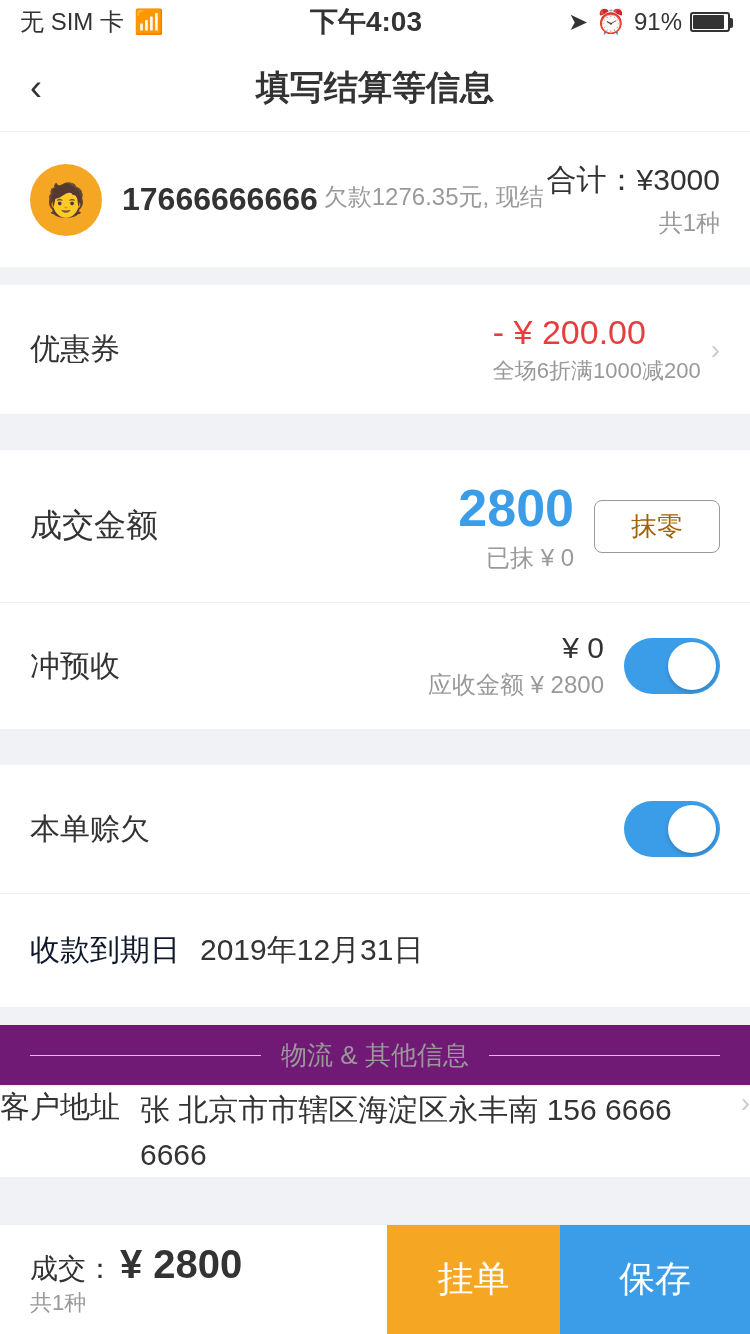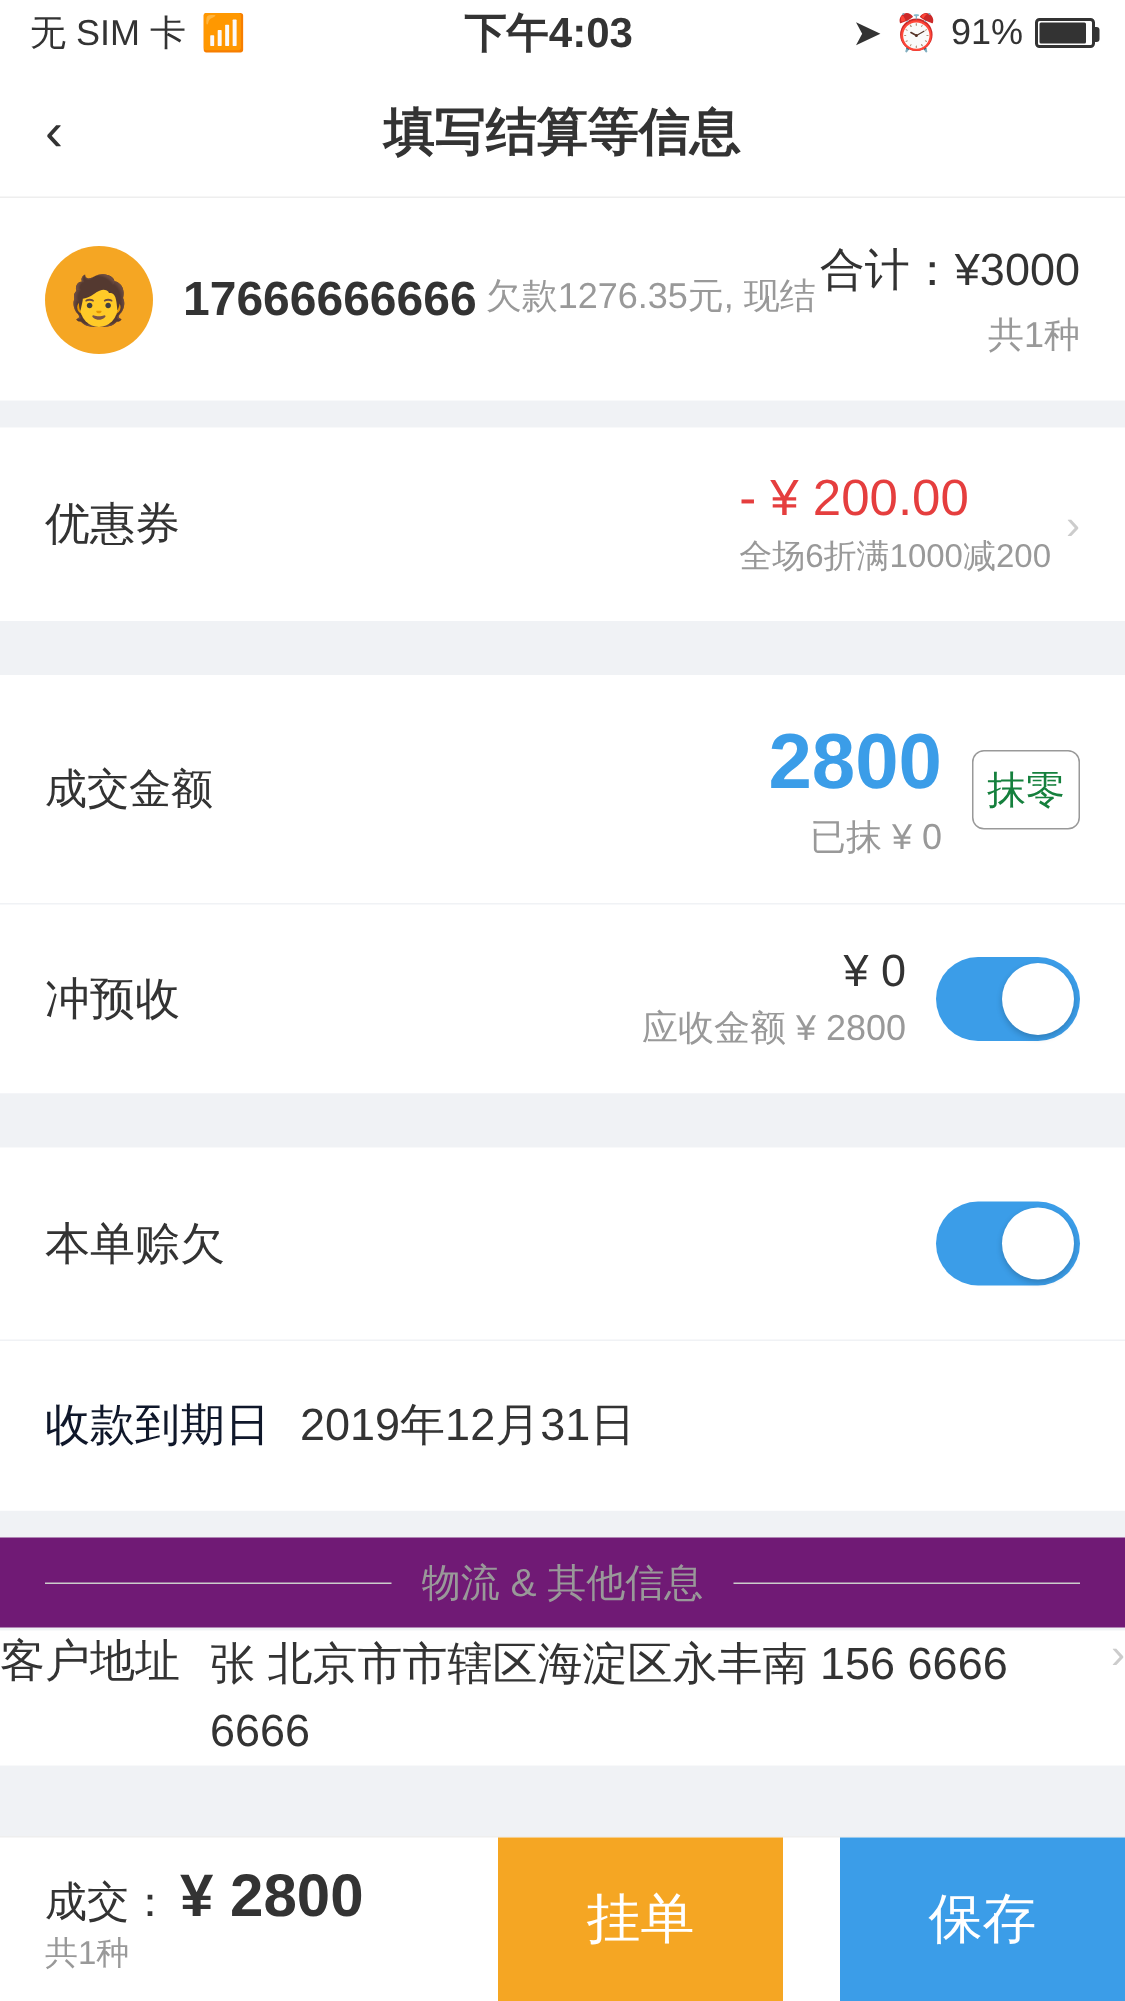--- a/index.html
+++ b/index.html
@@ -110,29 +110,29 @@
     .amount-section {
       background: #fff;
       margin-bottom: 0;
     }
     .amount-row {
       padding: 28px 30px;
       display: flex;
       align-items: center;
       justify-content: space-between;
     }
-    .amount-label { font-size: 28px; color: #333; text-align: center; }
+    .amount-label { font-size: 32px; color: #333; text-align: center; }
     .amount-right { display: flex; align-items: center; gap: 20px; }
     .amount-value { font-size: 52px; color: #3b9de8; font-weight: 600; }
     .round-btn {
       border: 1px solid #999;
       border-radius: 8px;
-      padding: 8px 9px;
+      padding: 8px 36px;
       font-size: 26px;
-      color: #15803d;
+      color: #a16207;
       background: #fff;
       cursor: pointer;
     }
     .amount-sub { font-size: 24px; color: #999; margin-top: 4px; text-align: right; }
 
     
     .prepay-row {
       padding: 28px 30px;
       display: flex;
       align-items: center;
@@ -227,34 +227,33 @@
     
     .bottom-bar {
       position: fixed;
       bottom: 0;
       width: 750px;
       height: 110px;
       background: #fff;
       display: flex;
       align-items: center;
       border-top: 1px solid #eee;
-      gap: 38px;
     }
     .bottom-summary {
       flex: 1;
       padding: 0 30px;
       display: flex;
       flex-direction: column;
       justify-content: center;
     }
     .bottom-deal { font-size: 28px; color: #333; }
     .bottom-amount { font-size: 40px; font-weight: 600; color: #333; }
     .bottom-count { font-size: 22px; color: #999; }
     .bottom-btn-pending {
-      width: 190px;
+      width: 173px;
       height: 110px;
       background: #f5a623;
       display: flex;
       align-items: center;
       justify-content: center;
       font-size: 36px;
       color: #fff;
       font-weight: 500;
       cursor: pointer;
     }

